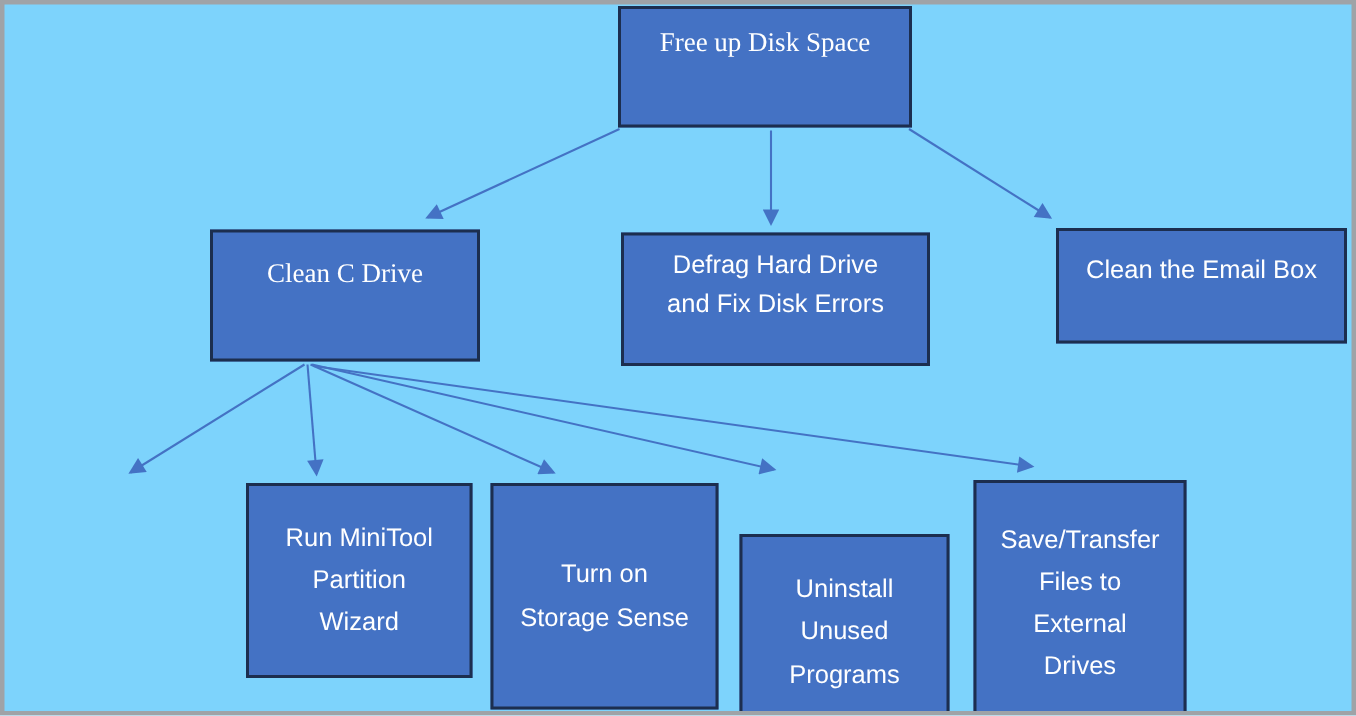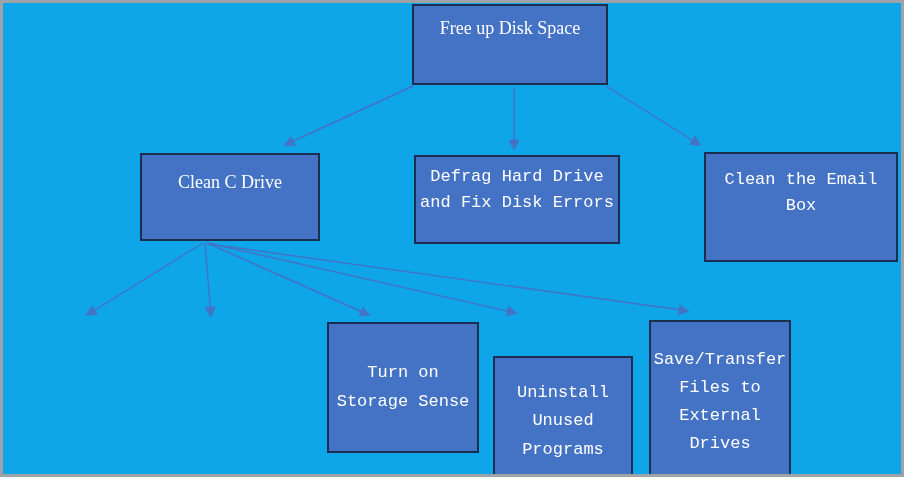--- a/index.html
+++ b/index.html
@@ -2,21 +2,21 @@
 <html style="--box-fill: #4472C4; --box-border: #1C2E4F; --box-text: #FFFFFF; --arrow: #4472C4; --frame-border: #9FA3A7;"><head>
 <meta charset="utf-8">
 <style>
   html, body { margin: 0; padding: 0; background: #fff; }
   * { box-sizing: border-box; }
 
   .frame {
     position: relative;
     width: 904px;
     height: 477px;
-    background: #0ea5e9;
+    background: #7dd3fc;
     border: 3px solid var(--frame-border, #9FA3A7);
     overflow: hidden;
     font-family: "Liberation Sans", sans-serif;
   }
 
   .arrow-layer {
     position: absolute;
     left: 0; top: 0;
     width: 898px; height: 471px;
     pointer-events: none;
@@ -39,34 +39,34 @@
   }
   .node.top-align { justify-content: flex-start; }
   .node.center-align { justify-content: center; }
 
   .serif {
     font-family: "Liberation Serif", serif;
     font-size: 18px;
     line-height: 1.5;
   }
   .sans {
-    font-family: Liberation Mono, monospace;
+    font-family: Liberation Sans, sans-serif;
     font-size: 17px;
     line-height: 1.55;
   }
   .leaf { line-height: 1.65; }
 
   
   #n-root    { left: 409px; top: 1px;   width: 196px; height: 81px;  padding-top: 9px;  }
   #n-cleanc  { left: 137px; top: 150px; width: 180px; height: 88px;  padding-top: 14px; }
   #n-defrag  { left: 411px; top: 152px; width: 206px; height: 89px;  padding-top: 7px;  }
-  #n-email   { left: 701px; top: 149px; width: 194px; height: 110px;  padding-top: 13px; }
+  #n-email   { left: 701px; top: 149px; width: 194px; height: 77px;  padding-top: 13px; }
   #n-b1      { left: 2px;   top: 318px; width: 144px; height: 129px; }
   #n-b2      { left: 161px; top: 319px; width: 151px; height: 130px; }
-  #n-b3      { left: 324px; top: 319px; width: 152px; height: 131px; }
+  #n-b3      { left: 324px; top: 319px; width: 152px; height: 151px; }
   #n-b4      { left: 490px; top: 318px; width: 140px; height: 131px; margin-top: 35px; }
   #n-b5      { left: 646px; top: 317px; width: 142px; height: 164px; }
 </style>
 </head>
 <body>
 
 <div class="frame">
 
   <svg class="arrow-layer" viewBox="0 0 898 471" xmlns="http://www.w3.org/2000/svg">
     <defs>
@@ -87,20 +87,23 @@
   <div id="n-root" class="node serif top-align">Free up Disk Space</div>
 
   <div id="n-cleanc" class="node serif top-align">Clean C Drive</div>
 
   <div id="n-defrag" class="node sans top-align">Defrag Hard Drive
 and Fix Disk Errors</div>
 
   <div id="n-email" class="node sans top-align">Clean the Email Box</div>
 
 
+  <div id="n-b2" class="node sans leaf center-align">Run MiniTool
+Partition
+Wizard</div>
 
   <div id="n-b3" class="node sans leaf center-align">Turn on
 Storage Sense</div>
 
   <div id="n-b4" class="node sans leaf center-align">Uninstall
 Unused
 Programs</div>
 
   <div id="n-b5" class="node sans leaf center-align">Save/Transfer
 Files to

